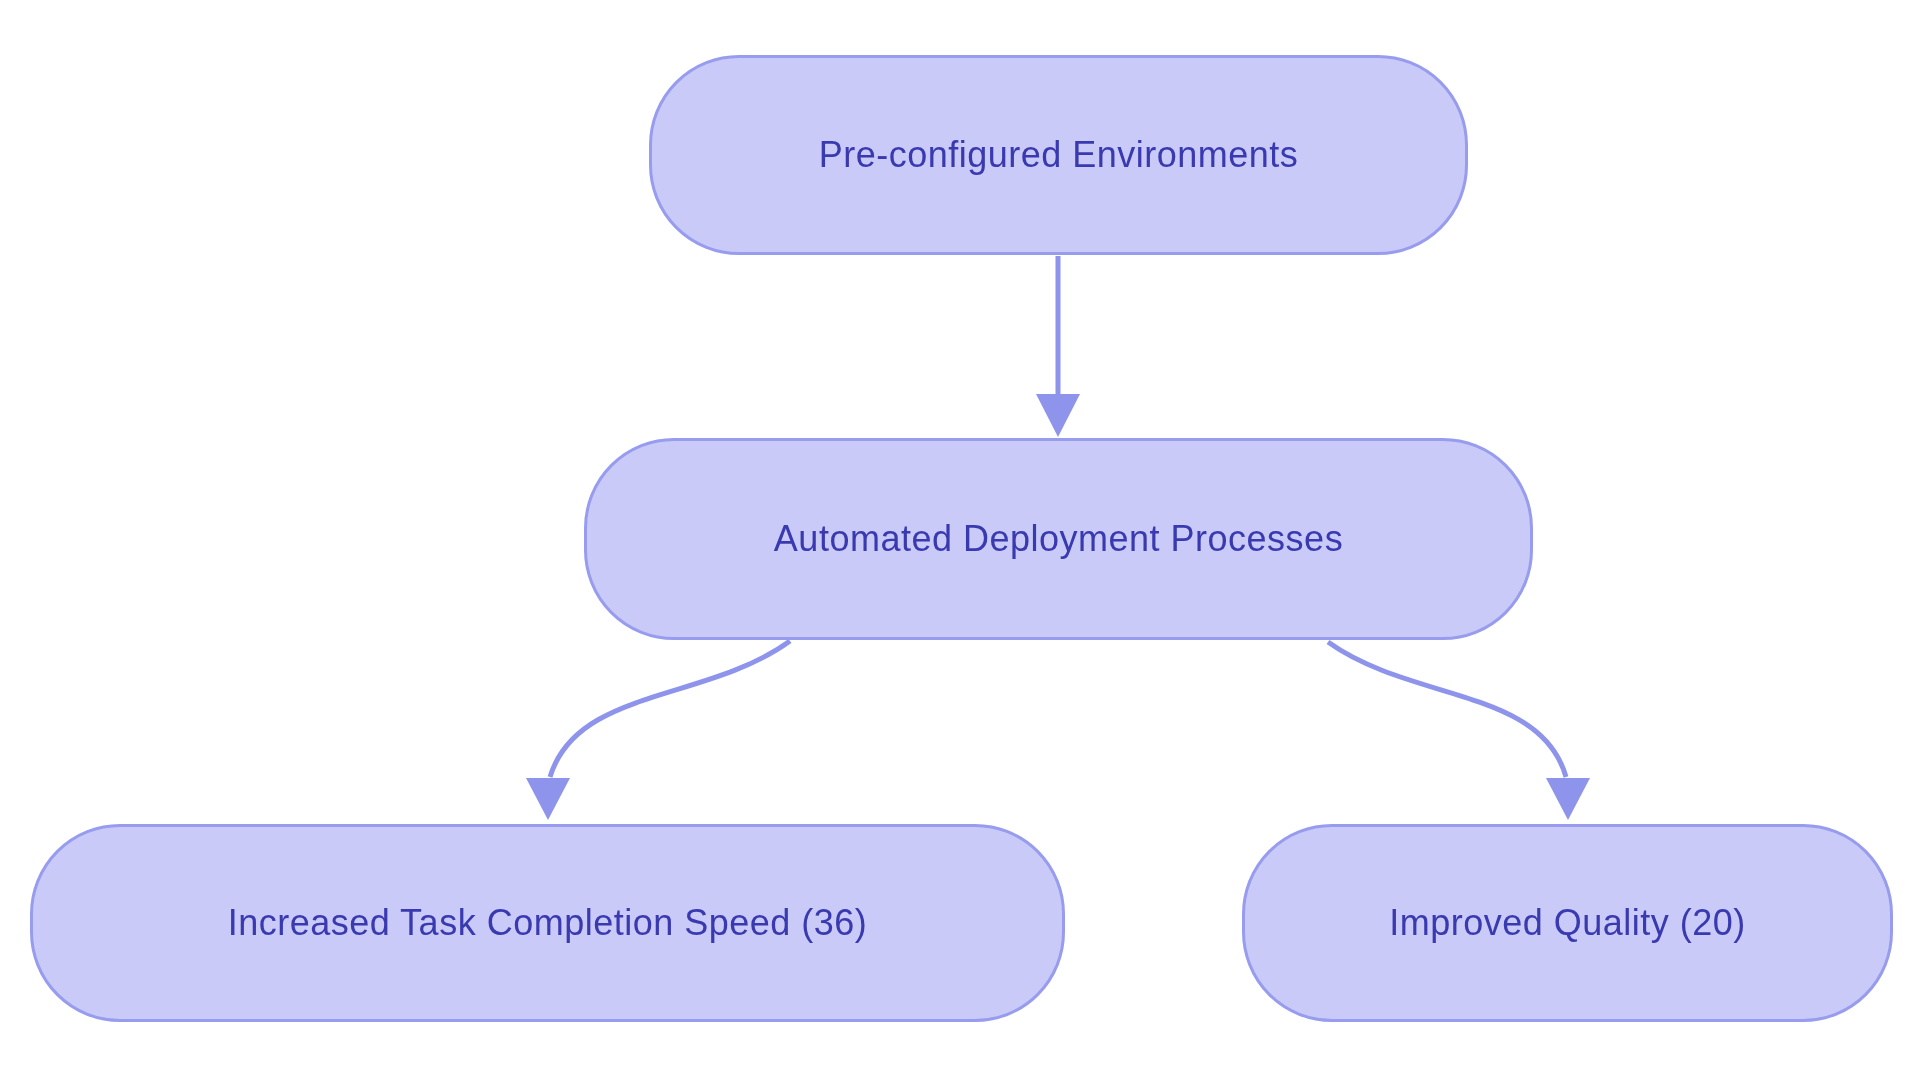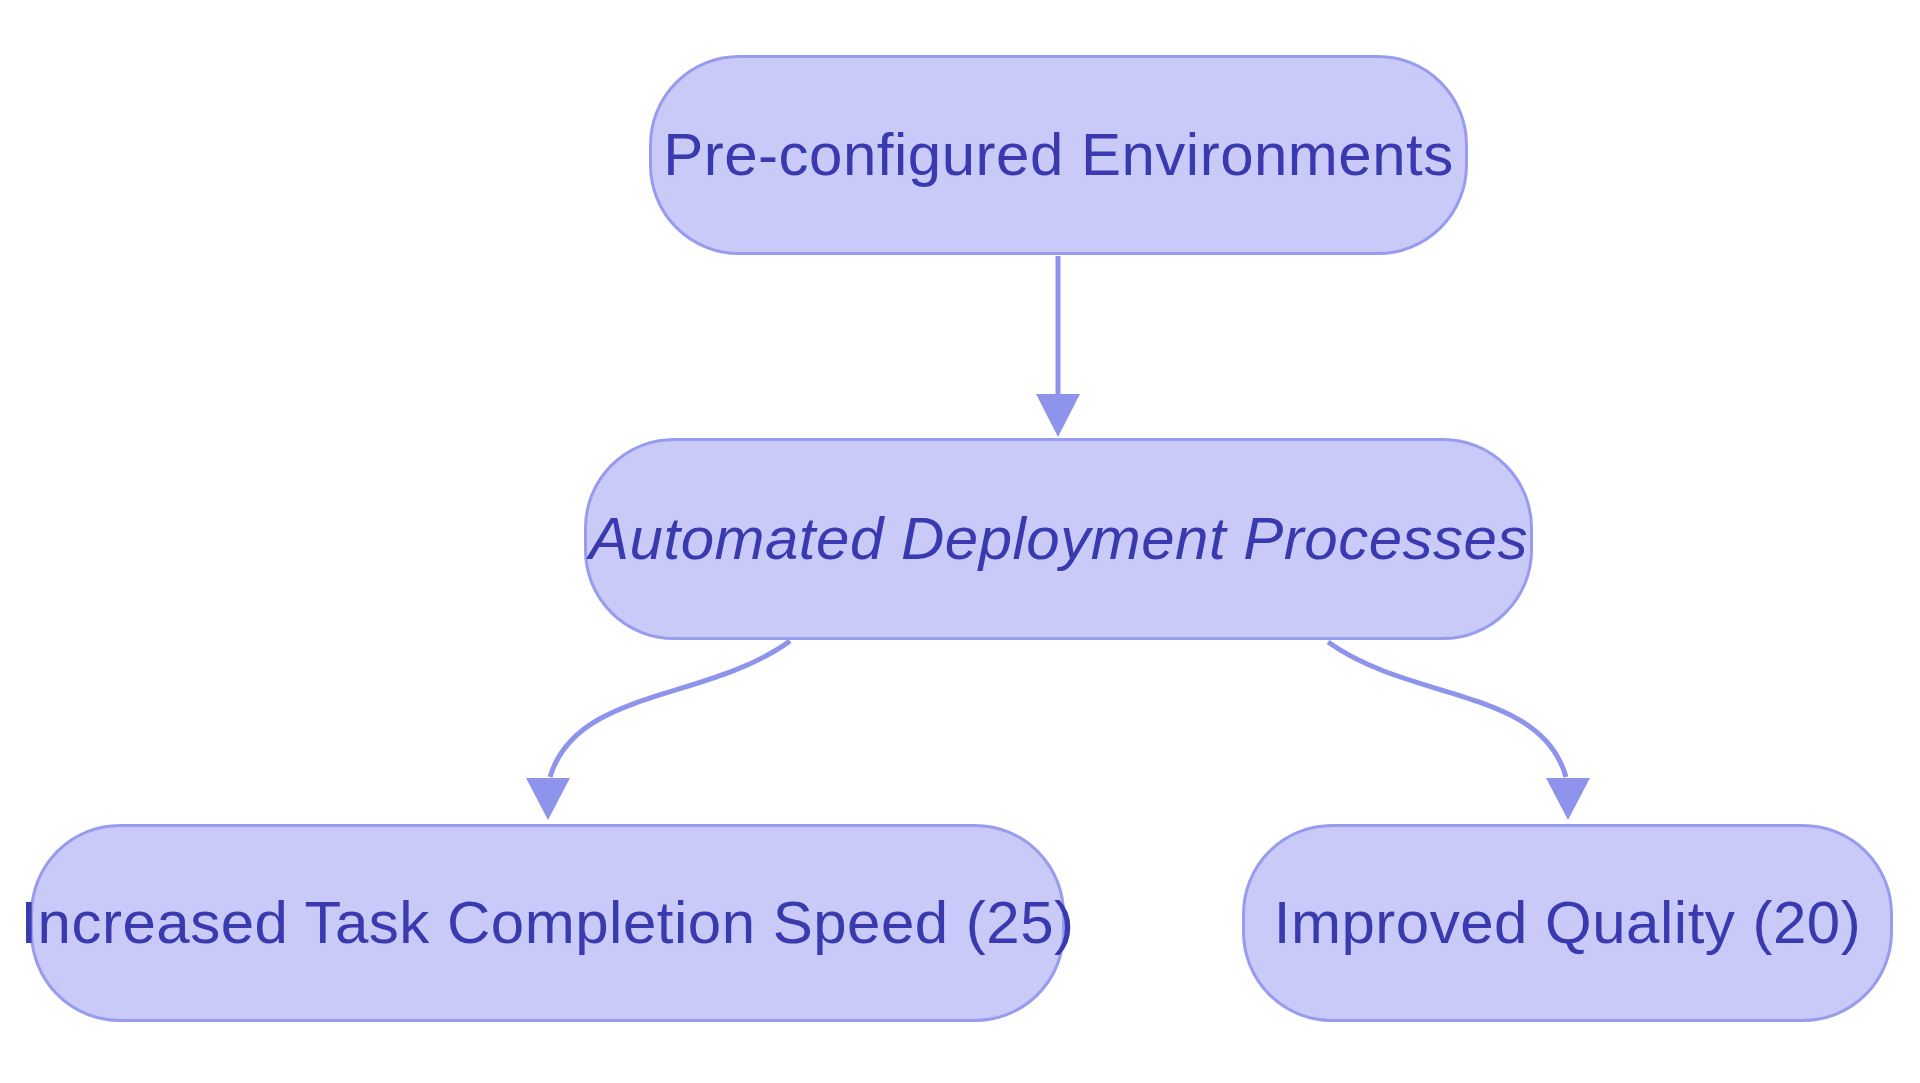--- a/index.html
+++ b/index.html
@@ -24,27 +24,27 @@
     position:absolute;
     box-sizing:border-box;
     background:var(--node-fill);
     border:3.5px solid var(--node-border);
     border-radius:90px;
     display:flex;align-items:center;justify-content:center;
     text-align:center;
   }
   .node-label{
     color:var(--node-text);
-    font-size:60px;
+    font-size:36px;
     line-height:1.2;
     letter-spacing:0.5px;
     white-space:nowrap;
   }
   #node-a{left:649px;top:55px;width:819px;height:200px;}
-  #node-b{left:584px;top:438px;width:949px;height:202px;font-style:italic;}
+  #node-b{left:584px;top:438px;width:949px;height:202px;}
   #node-c{left:30px;top:824px;width:1035px;height:198px;}
   #node-d{left:1242px;top:824px;width:651px;height:198px;}
 </style>
 </head>
 <body>
 
 <div class="canvas">
 
   <svg class="edges" viewBox="0 0 1920 1083">
 
@@ -60,20 +60,20 @@
 
   <div class="node" id="node-a">
     <span class="node-label">Pre-configured Environments</span>
   </div>
 
   <div class="node" id="node-b">
     <span class="node-label">Automated Deployment Processes</span>
   </div>
 
   <div class="node" id="node-c">
-    <span class="node-label">Increased Task Completion Speed (25)</span>
+    <span class="node-label">Increased Task Completion Speed (36)</span>
   </div>
 
   <div class="node" id="node-d">
     <span class="node-label">Improved Quality (20)</span>
   </div>
 
 </div>
 
 </body></html>

